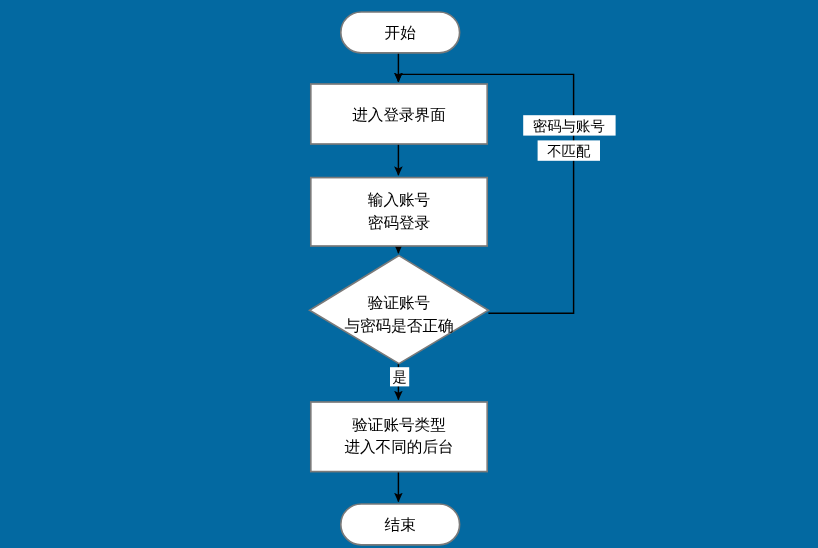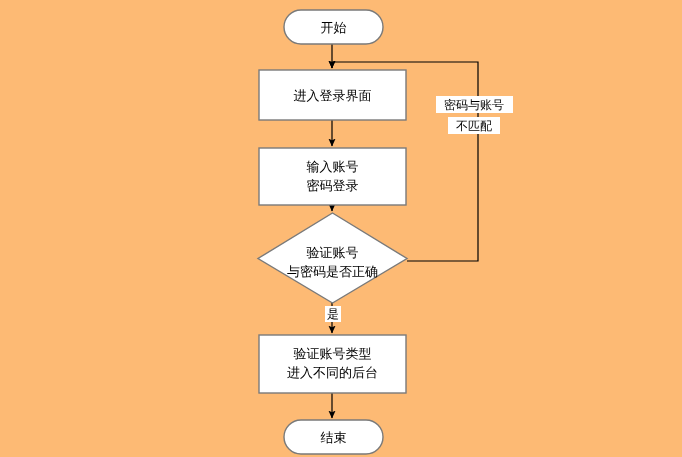--- a/index.html
+++ b/index.html
@@ -8,21 +8,21 @@
     padding: 0;
     background: #ffffff;
   }
   body {
     font-family: "DejaVu Sans", "Liberation Sans", sans-serif;
   }
   #canvas {
     position: relative;
     width: 682px;
     height: 457px;
-    background: #fdba74;
+    background: #0369a1;
     overflow: hidden;
   }
   #flow-svg {
     position: absolute;
     left: 0;
     top: 0;
     width: 682px;
     height: 457px;
   }
   .node-text {

